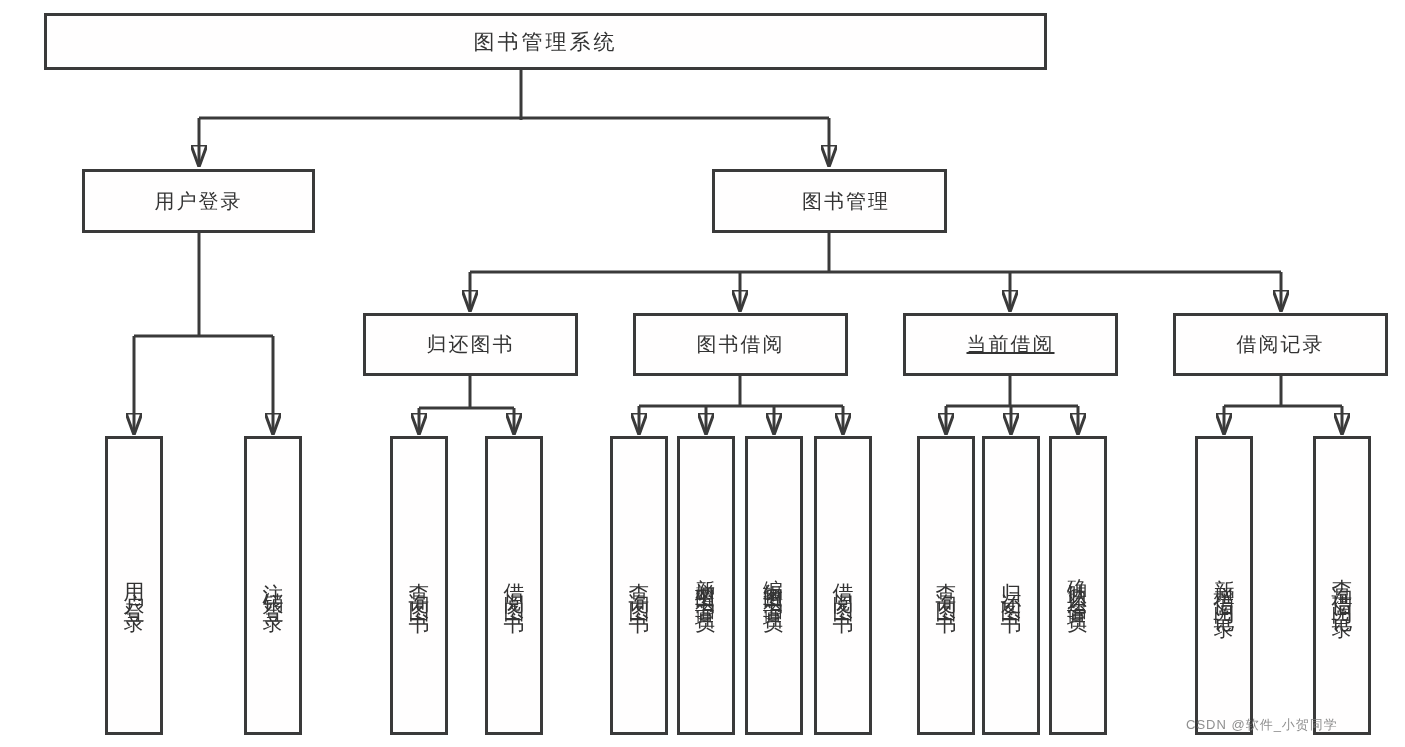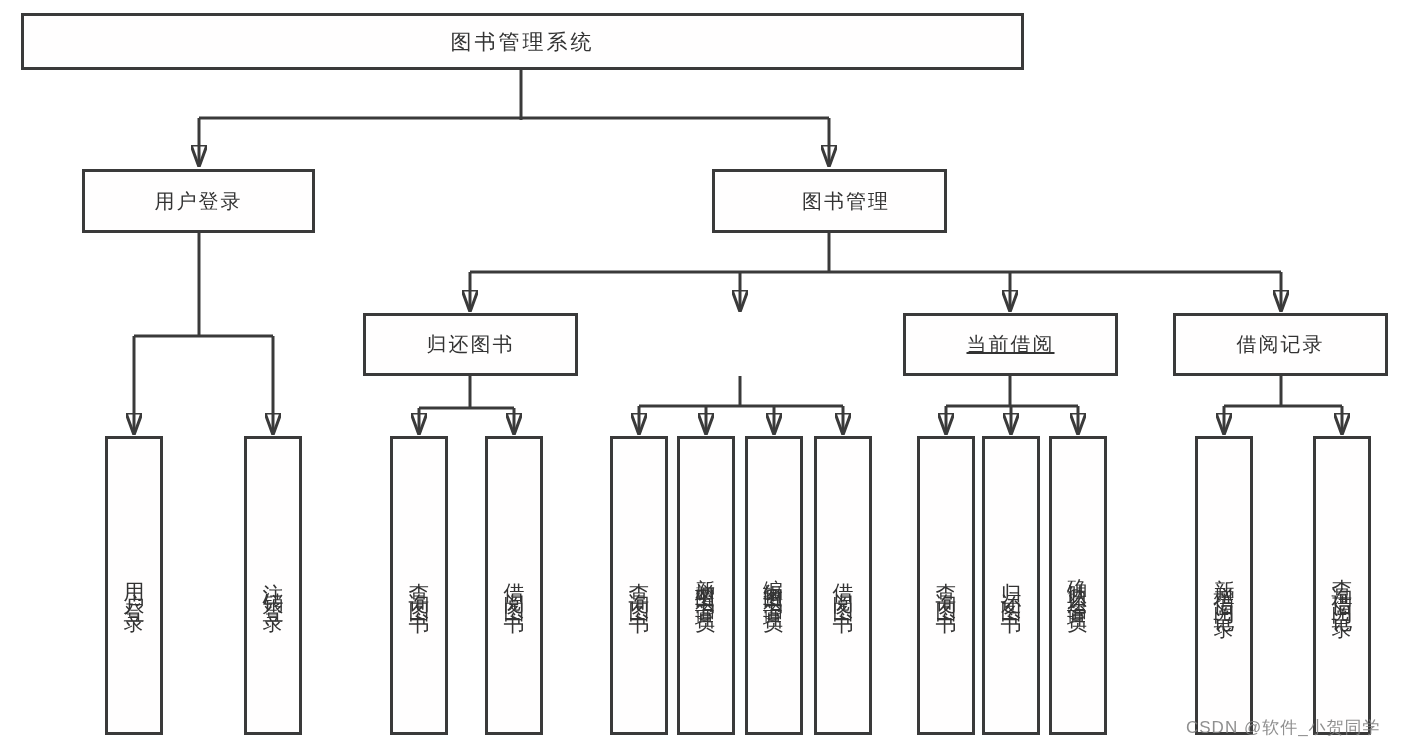--- a/index.html
+++ b/index.html
@@ -25,35 +25,35 @@
     border: 3px solid #3a3a3a;
     color: #333333;
     display: flex;
     align-items: center;
     justify-content: center;
     z-index: 2;
     font-size: 20px;
     letter-spacing: 2px;
     white-space: nowrap;
   }
-  .box.root { font-size: 21px; letter-spacing: 3px; }
+  .box.root { font-size: 21px; letter-spacing: 3px; margin-left: 23px; }
   .vbox {
     writing-mode: vertical-rl;
     font-size: 21px;
     letter-spacing: 10px;
     white-space: normal;
   }
   .vbox.mid  { letter-spacing: 8px; }
   .vbox.long { letter-spacing: 5px; font-size: 20px; }
   .watermark {
     position: absolute;
     left: 1186px;
     top: 716px;
     z-index: 3;
-    font-size: 17px;
+    font-size: 13px;
     letter-spacing: 1px;
     color: rgba(128, 128, 128, 0.88);
     white-space: nowrap;
   }
 </style>
 </head>
 <body>
 
 <div class="canvas">
 
@@ -118,20 +118,21 @@
       <path d="M1342,406 V434" marker-end="url(#arw)"></path>
     </g>
   </svg>
 
   <div class="box root" style="left:21px; top:13px; width:1003px; height:57px;">图书管理系统</div>
 
   <div class="box" style="left:82px; top:169px; width:233px; height:64px;">用户登录</div>
   <div class="box" style="left:712px; top:169px; width:235px; height:64px;padding-left:33px;">图书管理</div>
 
   <div class="box" style="left:363px; top:313px; width:215px; height:63px;">归还图书</div>
+  <div class="box" style="left:633px; top:313px; width:215px; height:63px;">图书借阅</div>
   <div class="box" style="left:903px; top:313px; width:215px; height:63px;text-decoration:underline;">当前借阅</div>
   <div class="box" style="left:1173px; top:313px; width:215px; height:63px;">借阅记录</div>
 
   <div class="box vbox" style="left:105px; top:436px; width:58px; height:299px;">用户登录</div>
   <div class="box vbox" style="left:244px; top:436px; width:58px; height:299px;">注销登录</div>
 
   <div class="box vbox" style="left:390px; top:436px; width:58px; height:299px;">查询图书</div>
   <div class="box vbox" style="left:485px; top:436px; width:58px; height:299px;">借阅图书</div>
 
   <div class="box vbox" style="left:610px; top:436px; width:58px; height:299px;">查询图书</div>

